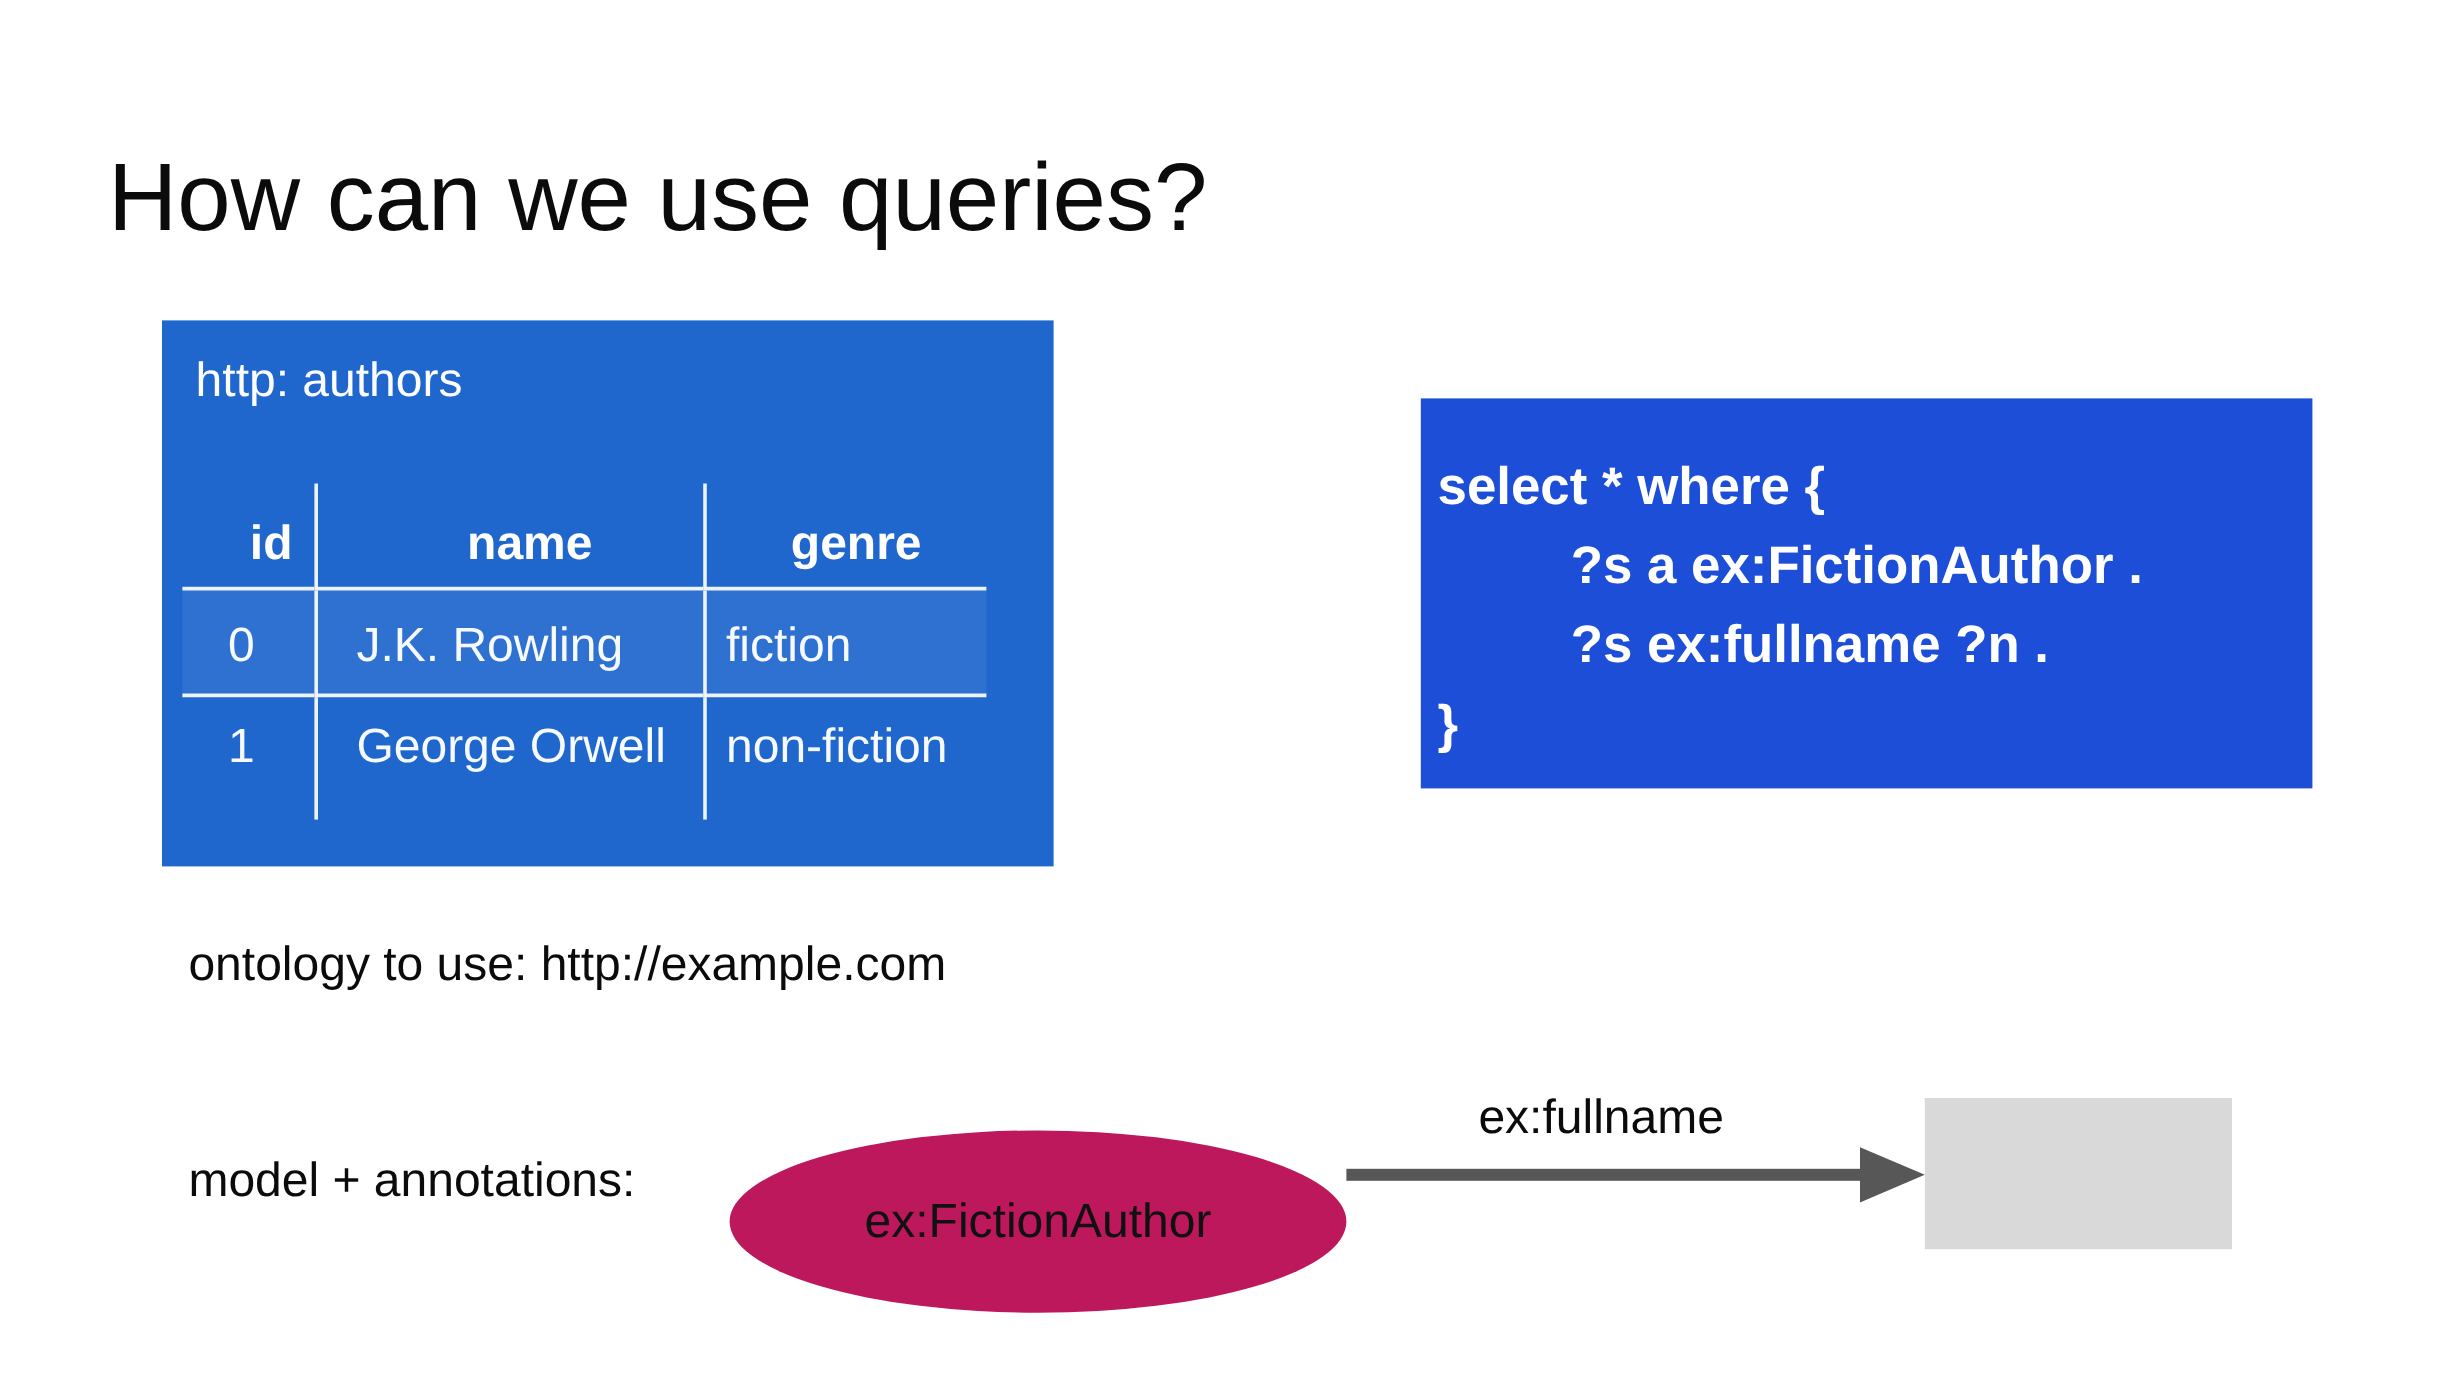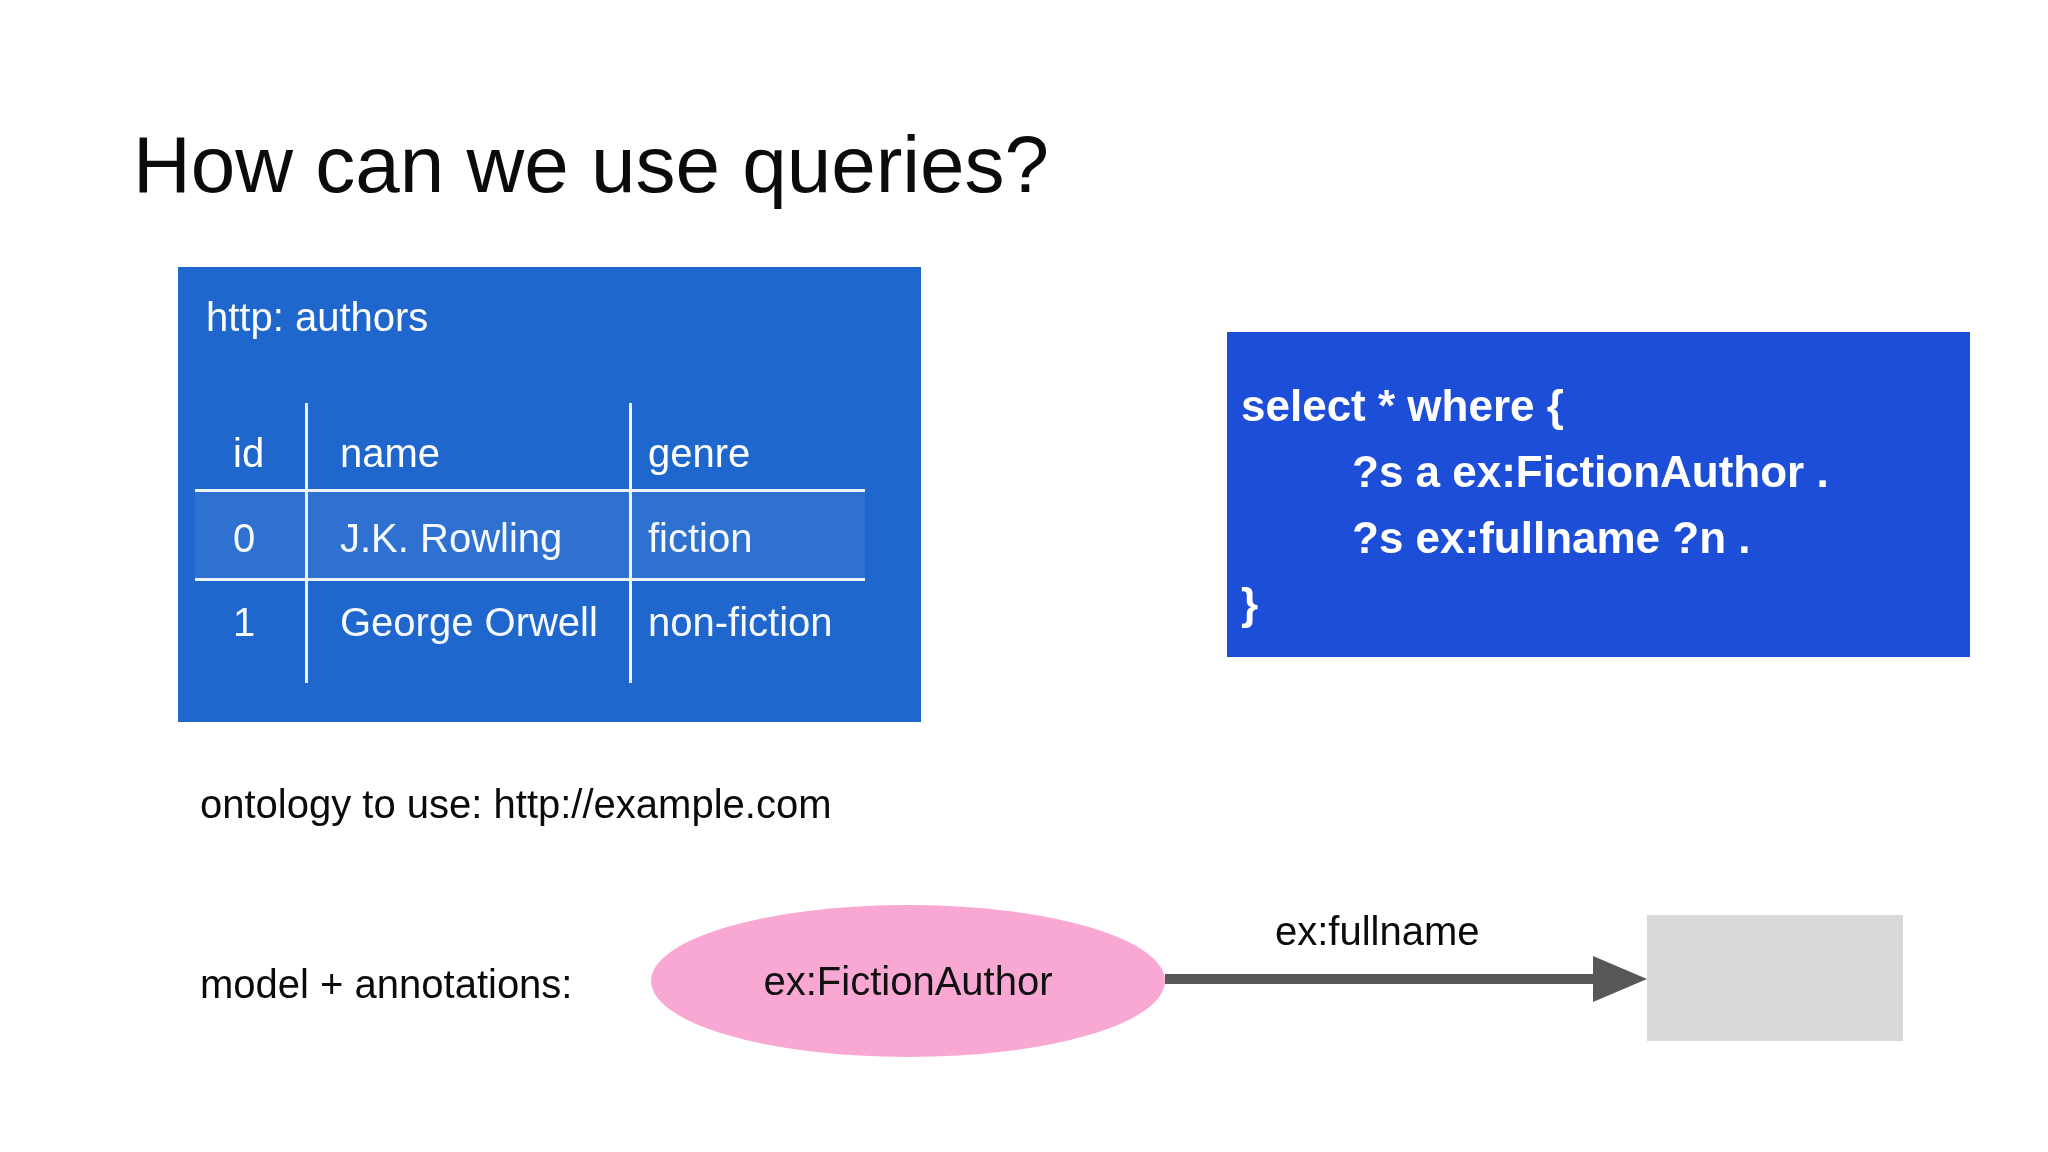--- a/index.html
+++ b/index.html
@@ -4,21 +4,21 @@
 <style>
   html,body{margin:0;padding:0;background:#fff;}
   .slide{
     position:relative;
     width:2048px;height:1152px;
     background:#ffffff;
     overflow:hidden;
     font-family:"Liberation Sans", sans-serif;
     color:#000;
   }
-  .abs{position:absolute;margin-left:43px;}
+  .abs{position:absolute;}
 
   
   .title{
     left:90px;top:117px;
     font-size:80px;line-height:96px;
     color:#0b0b0b;
     white-space:nowrap;
   }
 
   
@@ -36,21 +36,21 @@
     display:grid;
     grid-template-columns:110px 324px 236px;
     width:670px;
   }
   .cell{
     box-sizing:border-box;
     font-size:40px;line-height:48px;
     color:#f6f9fe;
     white-space:nowrap;
   }
-  .cell.head{font-weight:normal;color:#ffffff;}
+  .cell.head{font-weight:bold;color:#ffffff;text-align:center;}
   .r0{height:89px;padding-top:26px;}
   .r1{height:89px;padding-top:22px;background:rgba(255,255,255,0.07);}
   .r2{height:102px;padding-top:17px;}
   .c1{padding-left:38px;}
   .c2{padding-left:32px;border-left:3px solid rgba(255,255,255,0.92);}
   .c3{padding-left:16px;border-left:3px solid rgba(255,255,255,0.92);}
   .r0.cell{border-bottom:3px solid rgba(255,255,255,0.92);}
   .r1.cell{border-bottom:3px solid rgba(255,255,255,0.92);}
 
   
@@ -68,22 +68,22 @@
 
   
   .note{
     font-size:40px;line-height:48px;color:#0b0b0b;white-space:nowrap;
   }
   .note-ontology{left:157px;top:780px;}
   .note-model{left:157px;top:960px;}
 
   
   .node-ellipse{
-    left:608px;top:905px;width:514px;height:152px;
-    background:#f9a8d4;border-radius:50%;
+    left:608px;top:942px;width:514px;height:152px;
+    background:#be185d;border-radius:50%;
     display:flex;align-items:center;justify-content:center;
   }
   .node-ellipse .node-label{
     font-size:40px;color:#111;white-space:nowrap;
   }
   .edge-shaft{
     left:1122px;top:974px;width:428px;height:10px;
     background:#575757;
   }
   .edge-head{

